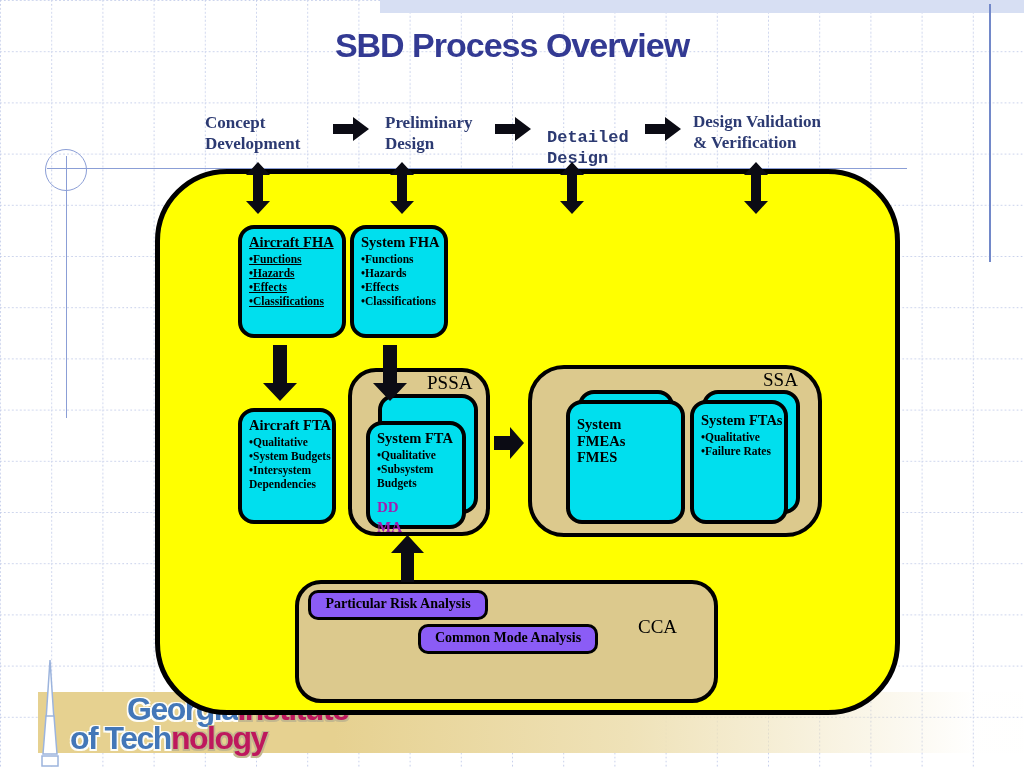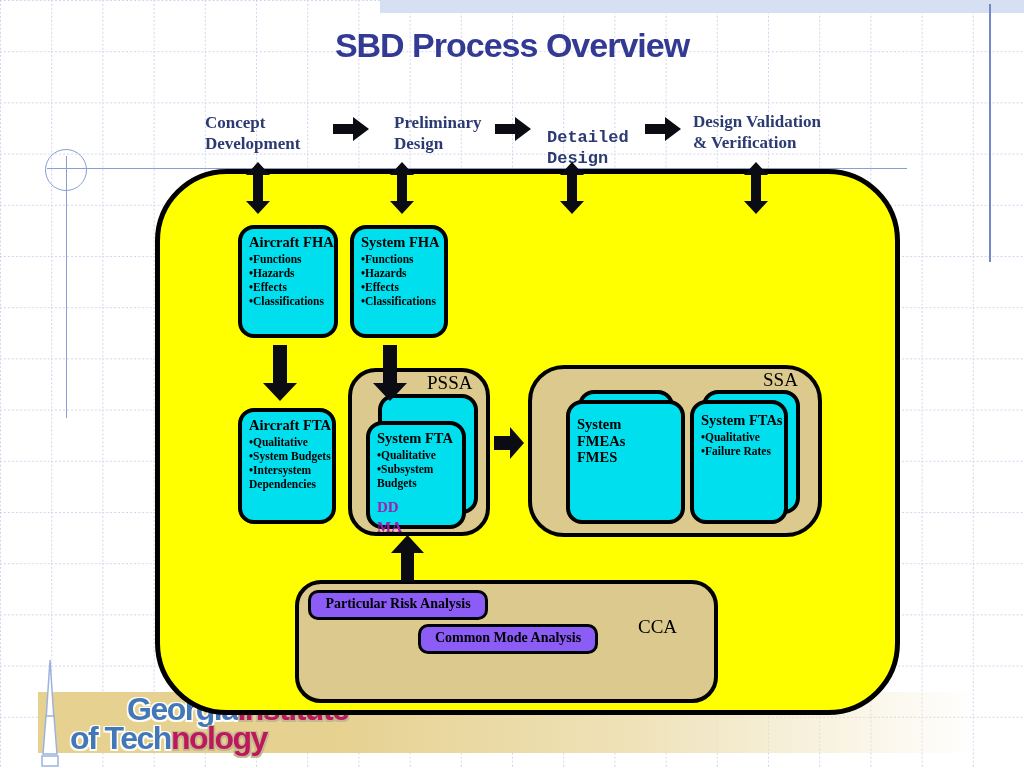--- a/index.html
+++ b/index.html
@@ -25,21 +25,21 @@
   .gt-blue{color:#4377b8;text-shadow:-1.5px -1.5px 0 #fdfdf8,1.5px -1.5px 0 #fdfdf8,-1.5px 1.5px 0 #fdfdf8,1.5px 1.5px 0 #fdfdf8;}
   .gt-light{color:#be185d;text-shadow:-1.5px -1.5px 0 #c3b88f,1.5px -1.5px 0 #c3b88f,-1.5px 1.5px 0 #c3b88f,1.5px 1.5px 0 #c3b88f;}
   .spire-svg{position:absolute;left:36px;top:658px;z-index:3;}
 
   
   .slide-title{position:absolute;left:0;right:0;top:26px;text-align:center;z-index:5;
                font-family:"Liberation Sans",sans-serif;font-weight:700;font-size:34px;
                letter-spacing:-1px;color:#333a93;}
   .phase-label{position:absolute;z-index:5;font-family:"Liberation Serif",serif;font-weight:700;
                font-size:17px;line-height:1.25;color:#2c3a72;white-space:pre;}
-  .ph1{left:205px;top:112px;} .ph2{left:394px;top:112px;} .ph3{left:547px;top:127px;font-family:Liberation Mono, monospace;} .ph4{left:693px;top:111px;}
+  .ph1{left:205px;top:112px;} .ph2{left:385px;top:112px;} .ph3{left:547px;top:127px;font-family:Liberation Mono, monospace;} .ph4{left:693px;top:111px;}
   .phase-arrow{position:absolute;top:117px;z-index:5;}
   .pa1{left:333px;} .pa2{left:495px;} .pa3{left:645px;}
 
   
   .main-box{position:absolute;left:155px;top:169px;width:735px;height:536px;z-index:4;
             background:#ffff00;border:5px solid #000;border-radius:72px;}
 
   
   .dbl-arrow{position:absolute;top:162px;z-index:6;}
   .da1{left:243px;} .da2{left:387px;} .da3{left:557px;} .da4{left:741px;}
@@ -47,21 +47,21 @@
   .dn1{left:263px;} .dn2{left:373px;}
   .pssa-ssa-arrow{position:absolute;left:494px;top:427px;z-index:7;}
   .cca-up-arrow{position:absolute;left:391px;top:535px;z-index:7;}
 
   
   .cbox{position:absolute;z-index:6;background:#00dfee;border:4px solid #000;border-radius:16px;
         box-sizing:border-box;padding:5px 2px 0 7px;}
   .box-title{font-weight:700;font-size:14.5px;line-height:1.15;color:#000;white-space:pre;}
   .box-body{font-weight:700;font-size:11.5px;line-height:1.22;color:#000;white-space:pre;margin-top:1px;}
   .box-footer{font-weight:700;font-size:15px;line-height:1.35;color:#a21caf;white-space:pre;margin-top:7px;}
-  .b-aircraft-fha{left:238px;top:225px;width:100px;height:113px;}
+  .b-aircraft-fha{left:238px;top:225px;width:108px;height:113px;text-decoration:underline;}
   .b-system-fha{left:350px;top:225px;width:98px;height:113px;}
   .b-aircraft-fta{left:238px;top:408px;width:98px;height:116px;}
   .b-sysfta-back{left:378px;top:394px;width:100px;height:120px;z-index:5;}
   .b-sysfta-front{left:366px;top:421px;width:100px;height:108px;}
   .b-fmea-back{left:578px;top:390px;width:96px;height:124px;z-index:5;}
   .b-fmea-front{left:566px;top:400px;width:119px;height:124px;padding-top:12px;}
   .b-ftas-back{left:702px;top:390px;width:98px;height:124px;z-index:5;}
   .b-ftas-front{left:690px;top:400px;width:98px;height:124px;padding-top:8px;}
 
   

